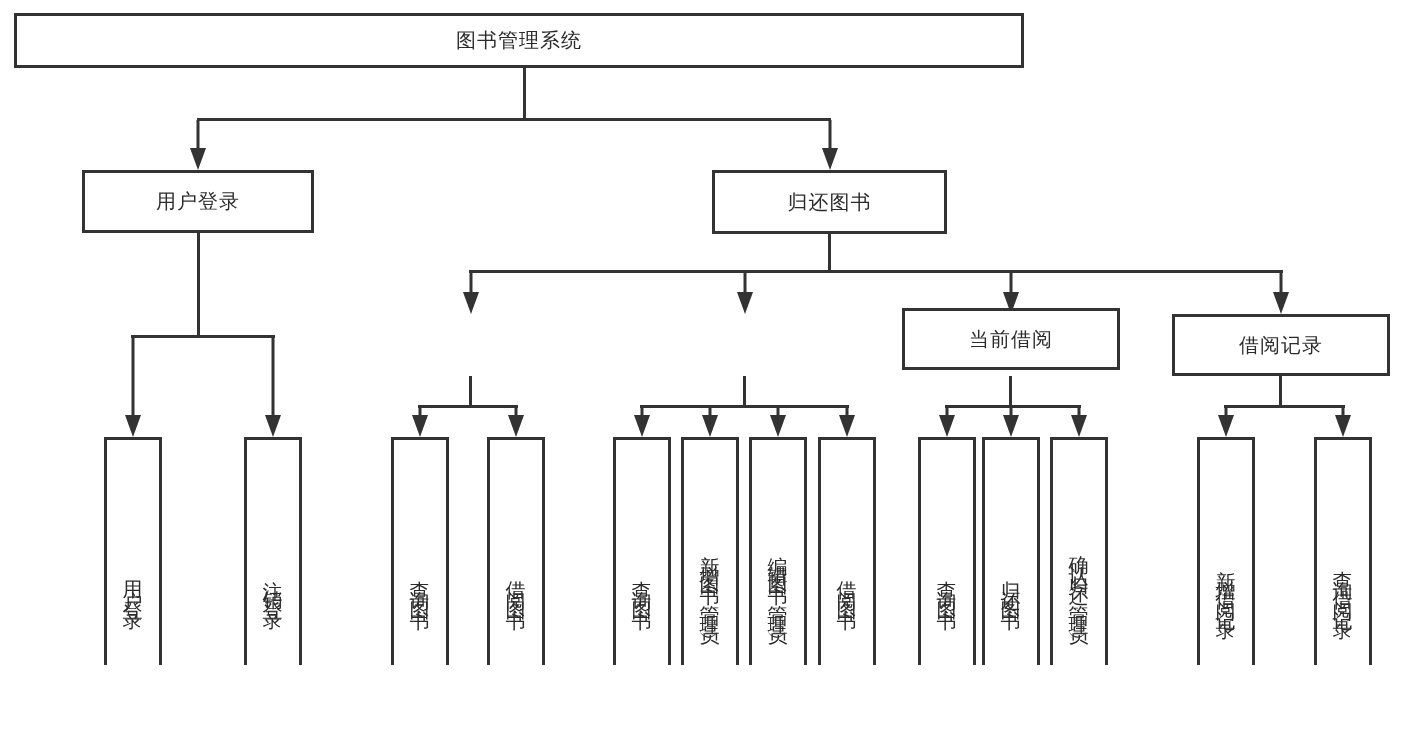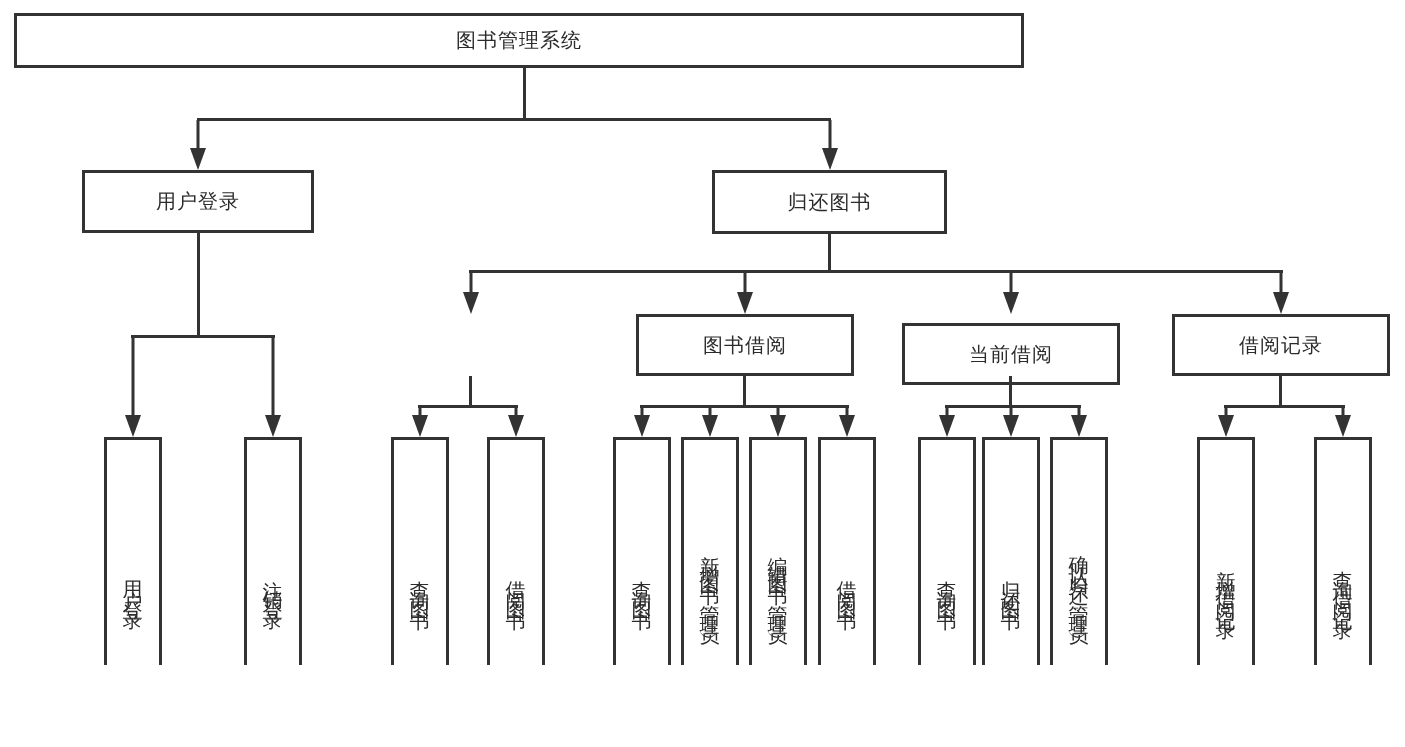--- a/index.html
+++ b/index.html
@@ -118,24 +118,21 @@
   <div class="arrow" style="left:125px; top:336px; height:101px;"></div>
   <div class="arrow" style="left:265px; top:336px; height:101px;"></div>
 
   <div class="vline" style="left:828px; top:234px; height:39px;"></div>
   <div class="hline" style="left:469px; top:270px; width:814px;"></div>
   <div class="arrow" style="left:463px; top:272px; height:42px;"></div>
   <div class="arrow" style="left:737px; top:272px; height:42px;"></div>
   <div class="arrow" style="left:1003px; top:272px; height:42px;"></div>
   <div class="arrow" style="left:1273px; top:272px; height:42px;"></div>
 
-  <div class="box" style="left:636px; top:314px; width:218px; height:62px;">
-    <span>图书借阅</span>
-  </div>
-  <div class="box" style="left:902px; top:323px; width:218px; height:62px;">
+  <div class="box" style="left:902px; top:308px; width:218px; height:62px;">
     <span>当前借阅</span>
   </div>
   <div class="box" style="left:1172px; top:314px; width:218px; height:62px;">
     <span>借阅记录</span>
   </div>
 
   <div class="vline" style="left:469px; top:376px; height:32px;"></div>
   <div class="hline" style="left:418px; top:405px; width:100px;"></div>
   <div class="arrow" style="left:412px; top:406px; height:31px;"></div>
   <div class="arrow" style="left:508px; top:406px; height:31px;"></div>

